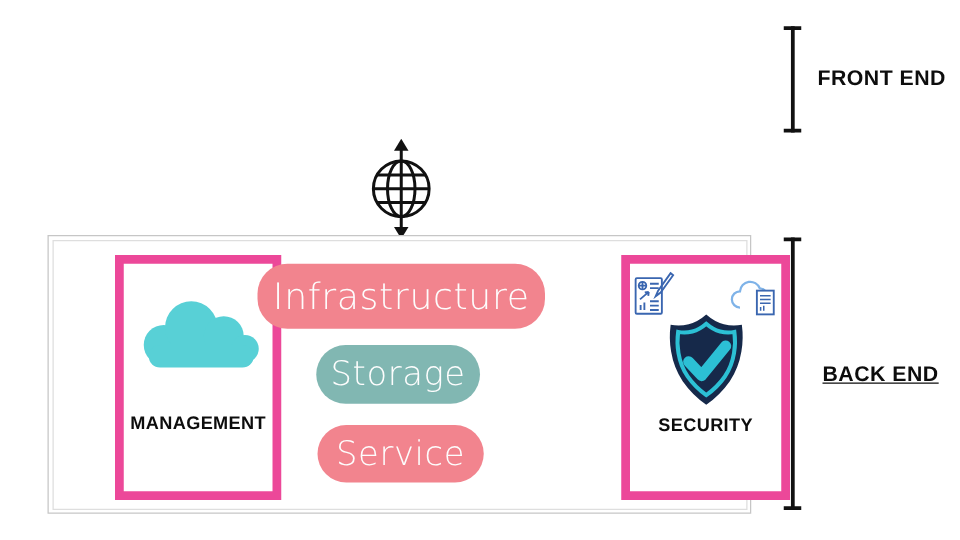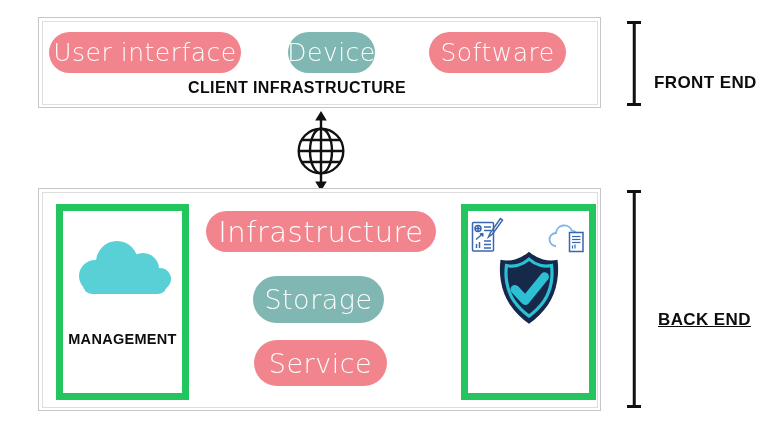--- a/index.html
+++ b/index.html
@@ -12,29 +12,29 @@
   .bottom-frame{left:38px;top:188px;width:563px;height:223px;}
   
   .pill{position:absolute;display:flex;align-items:center;justify-content:center;
         color:#fdfdfd;font-weight:300;letter-spacing:.5px;border-radius:24px;
         font-family:"DejaVu Sans",sans-serif;white-space:nowrap;}
   .pink{background:#F2848E;}
   .teal{background:#81B7B2;}
   .pill-ui{left:10px;top:14px;width:192px;height:41px;font-size:25px;}
   .pill-device{left:249px;top:14px;width:87px;height:41px;font-size:25px;}
   .pill-software{left:390px;top:14px;width:137px;height:41px;font-size:25px;}
-  .pill-infra{left:167px;top:22px;width:230px;height:41px;font-size:29px;}
+  .pill-infra{left:167px;top:22px;width:230px;height:52px;font-size:29px;}
   .pill-storage{left:214px;top:87px;width:131px;height:47px;font-size:27px;}
   .pill-service{left:215px;top:151px;width:133px;height:46px;font-size:27px;}
   
   .box-title{position:absolute;left:46%;transform:translateX(-50%);top:61px;
              font-size:16px;font-weight:800;letter-spacing:.4px;white-space:nowrap;}
-  .side-label{position:absolute;font-size:17px;font-weight:800;letter-spacing:.4px;white-space:nowrap;margin-top:20px;}
+  .side-label{position:absolute;font-size:17px;font-weight:800;letter-spacing:.4px;white-space:nowrap;}
   
-  .panel{position:absolute;background:#fff;border:7px solid #22c55e;box-sizing:border-box;}
+  .panel{position:absolute;background:#fff;border:7px solid #ec4899;box-sizing:border-box;margin-left:36px;}
   .management-panel{left:17px;top:15px;width:133px;height:196px;}
   .security-panel{left:422px;top:15px;width:135px;height:196px;}
   .panel-title{position:absolute;left:0;width:100%;text-align:center;
                font-size:14.5px;font-weight:800;letter-spacing:.3px;}
   .management-panel .panel-title{top:120px;}
   .security-panel .panel-title{top:122px;}
   .cloud-svg{position:absolute;left:50%;transform:translateX(-50%);top:25px;}
   .report-svg{position:absolute;left:3px;top:6px;}
   .clouddoc-svg{position:absolute;left:79px;top:13px;}
   .shield-svg{position:absolute;left:50%;transform:translateX(-50%);top:39px;}
@@ -46,32 +46,20 @@
   .bracket .cap.bottom{bottom:0;}
   .front-bracket{left:627px;top:21px;height:85px;}
   .back-bracket{left:627px;top:190px;height:218px;}
   .globe-svg{position:absolute;left:296px;top:111px;}
 </style>
 </head>
 <body>
 
 <div class="canvas">
 
-  <div class="frame top-frame">
-    <div class="pill pink pill-ui">
-        <span>User interface</span>
-      </div>
-    <div class="pill teal pill-device">
-        <span>Device</span>
-      </div>
-    <div class="pill pink pill-software">
-        <span>Software</span>
-      </div>
-    <div class="box-title">CLIENT INFRASTRUCTURE</div>
-  </div>
 
   <div class="bracket front-bracket">
     <div class="cap top"></div>
     <div class="stem"></div>
     <div class="cap bottom"></div>
   </div>
   <div class="side-label" style="left:654px;top:53px;">FRONT END</div>
 
   <svg class="globe-svg" width="50" height="80" viewBox="0 0 50 80">
     <g stroke="#111" stroke-width="2.4" fill="none">
@@ -142,20 +130,21 @@
       </svg>
       <svg class="shield-svg" width="74" height="78" viewBox="0 0 100 105">
         <path d="M50 2 Q41 10 31 12.5 Q21 15 11.5 13 Q9.5 28 12 42 Q15 60 24.5 74
                  Q35 89 50 99.5 Q65 89 75.5 74 Q85 60 88 42 Q90.5 28 88.5 13
                  Q79 15 69 12.5 Q59 10 50 2 Z" fill="#16294A"></path>
         <path d="M50 2 Q41 10 31 12.5 Q21 15 11.5 13 Q9.5 28 12 42 Q15 60 24.5 74
                  Q35 89 50 99.5 Q65 89 75.5 74 Q85 60 88 42 Q90.5 28 88.5 13
                  Q79 15 69 12.5 Q59 10 50 2 Z" transform="translate(10.5,10.5) scale(0.79)" fill="none" stroke="#2CC0D5" stroke-width="5.5"></path>
         <path d="M31 53 L45 68 L71 36" fill="none" stroke="#2CC0D5" stroke-width="12" stroke-linecap="round" stroke-linejoin="round"></path>
       </svg>
+      <div class="panel-title">SECURITY</div>
     </div>
   </div>
 
   <div class="bracket back-bracket">
     <div class="cap top"></div>
     <div class="stem"></div>
     <div class="cap bottom"></div>
   </div>
   <div class="side-label" style="left:658px;top:290px;text-decoration:underline;">BACK END</div>
 

